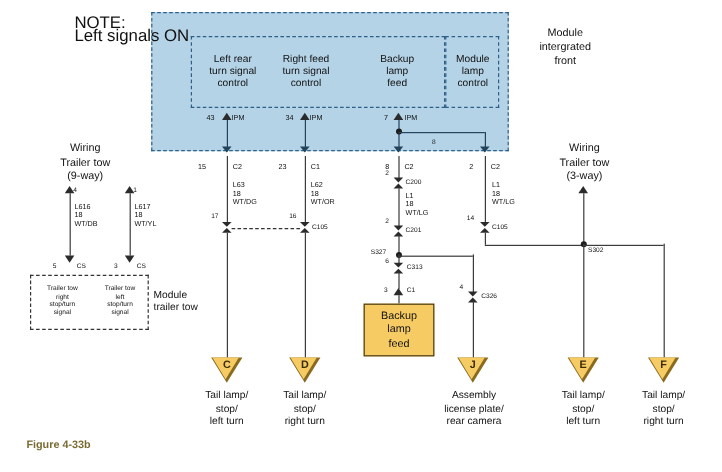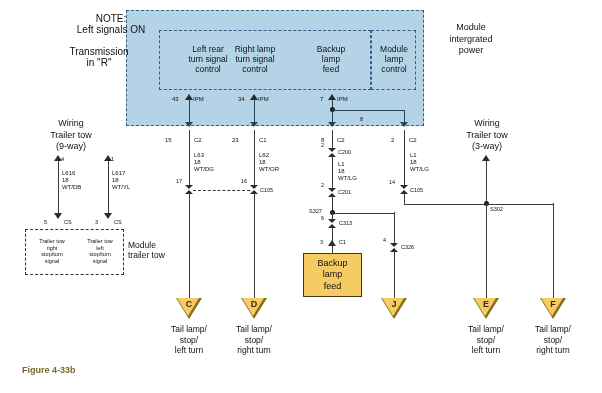--- a/index.html
+++ b/index.html
@@ -5,21 +5,21 @@
   html,body{margin:0;padding:0;background:#ffffff;}
   #root{
     position:relative;width:602px;height:393px;
     background:#ffffff;
     font-family:"Liberation Sans", sans-serif;
     color:#1a1a1a;
     overflow:hidden;
   }
   
   .txt{position:absolute;font-size:8px;line-height:10px;color:#111;white-space:pre;}
-  .lbl-note{font-size:10px;line-height:11px;text-align:center;}
+  .lbl-note{font-size:14px;line-height:11px;text-align:left;}
   .lbl-head{font-size:9px;line-height:11.5px;text-align:center;}
   .lbl-box{font-size:8.5px;line-height:10px;text-align:center;}
   .lbl-sm{font-size:6px;line-height:7px;}
   .lbl-xs{font-size:5.5px;line-height:6.5px;}
   .lbl-wire{font-size:6px;line-height:7.2px;}
   .lbl-term{font-size:8.5px;line-height:10.5px;text-align:center;}
   .lbl-fig{font-size:9px;font-weight:bold;color:#7a6a32;}
 
   
   .ipm-panel{
@@ -106,32 +106,31 @@
 <body>
 
 <div id="root">
 
   <div class="ipm-panel" style="left:126px;top:10px;width:298px;height:116px;"></div>
 
   <div class="inner-dash" style="left:159px;top:30px;width:212px;height:60px;"></div>
 
   <div class="front-ctrl" style="left:371px;top:30px;width:45px;height:60px;"></div>
 
-  <div class="txt lbl-box" style="left:178px;top:44px;width:60px;"><span>Left rear</span><br><span>turn signal</span><br><span>control</span></div>
-
-  <div class="txt lbl-box" style="left:224px;top:44px;width:62px;"><span>Right lamp</span><br><span>turn signal</span><br><span>control</span></div>
+  <div class="txt lbl-box" style="left:164px;top:44px;width:60px;"><span>Left rear</span><br><span>turn signal</span><br><span>control</span></div>
+
+  <div class="txt lbl-box" style="left:224px;top:44px;width:62px;"><span>Right feed</span><br><span>turn signal</span><br><span>control</span></div>
 
   <div class="txt lbl-box" style="left:300px;top:44px;width:62px;"><span>Backup</span><br><span>lamp</span><br><span>feed</span></div>
 
   <div class="txt lbl-box" style="left:373px;top:44px;width:42px;"><span>Module</span><br><span>lamp</span><br><span>control</span></div>
 
-  <div class="txt lbl-head" style="left:432px;top:22px;width:78px;"><span>Module</span><br><span>intergrated</span><br><span>power</span></div>
+  <div class="txt lbl-head" style="left:432px;top:22px;width:78px;"><span>Module</span><br><span>intergrated</span><br><span>front</span></div>
 
   <div class="txt lbl-note" style="left:62px;top:13px;width:98px;"><span>NOTE:</span><br><span>Left signals ON</span></div>
-  <div class="txt lbl-note" style="left:56px;top:46px;width:86px;"><span>Transmission</span><br><span>in "R"</span></div>
 
   <div class="chev-up" style="left:184.5px;top:94px;"></div>
   <div class="v v-dk" style="left:189px;top:100px;height:26px;"></div>
   <div class="txt lbl-sm" style="left:172px;top:96px;">43</div>
   <div class="txt lbl-sm" style="left:193px;top:96px;">IPM</div>
 
   <div class="chev-up" style="left:249.5px;top:94px;"></div>
   <div class="v v-dk" style="left:254px;top:100px;height:26px;"></div>
   <div class="txt lbl-sm" style="left:238px;top:96px;">34</div>
   <div class="txt lbl-sm" style="left:258px;top:96px;">IPM</div>
@@ -266,20 +265,21 @@
       <div class="inner"></div>
     <div class="ltr">D</div>
   </div>
   <div class="txt lbl-term" style="left:218px;top:324px;width:72px;"><span>Tail lamp/</span><br><span>stop/</span><br><span>right turn</span></div>
 
   <div class="dest" style="left:381px;top:298px;">
     <div class="triline"></div>
       <div class="inner"></div>
     <div class="ltr">J</div>
   </div>
+  <div class="txt lbl-term" style="left:356px;top:324px;width:78px;"><span>Assembly</span><br><span>license plate/</span><br><span>rear camera</span></div>
 
   <div class="dest" style="left:473px;top:298px;">
     <div class="triline"></div>
       <div class="inner"></div>
     <div class="ltr">E</div>
   </div>
   <div class="txt lbl-term" style="left:451px;top:324px;width:70px;"><span>Tail lamp/</span><br><span>stop/</span><br><span>left turn</span></div>
 
   <div class="dest" style="left:540px;top:298px;">
     <div class="triline"></div>

